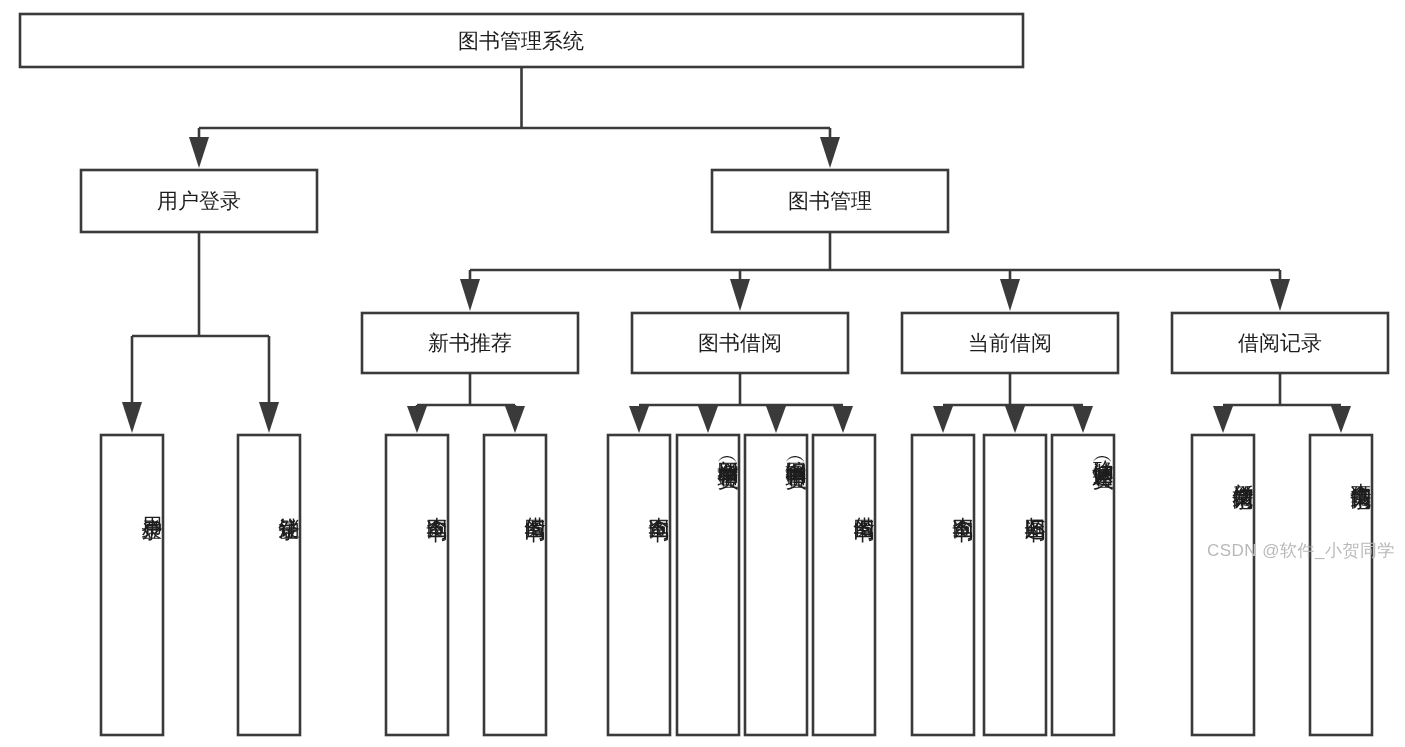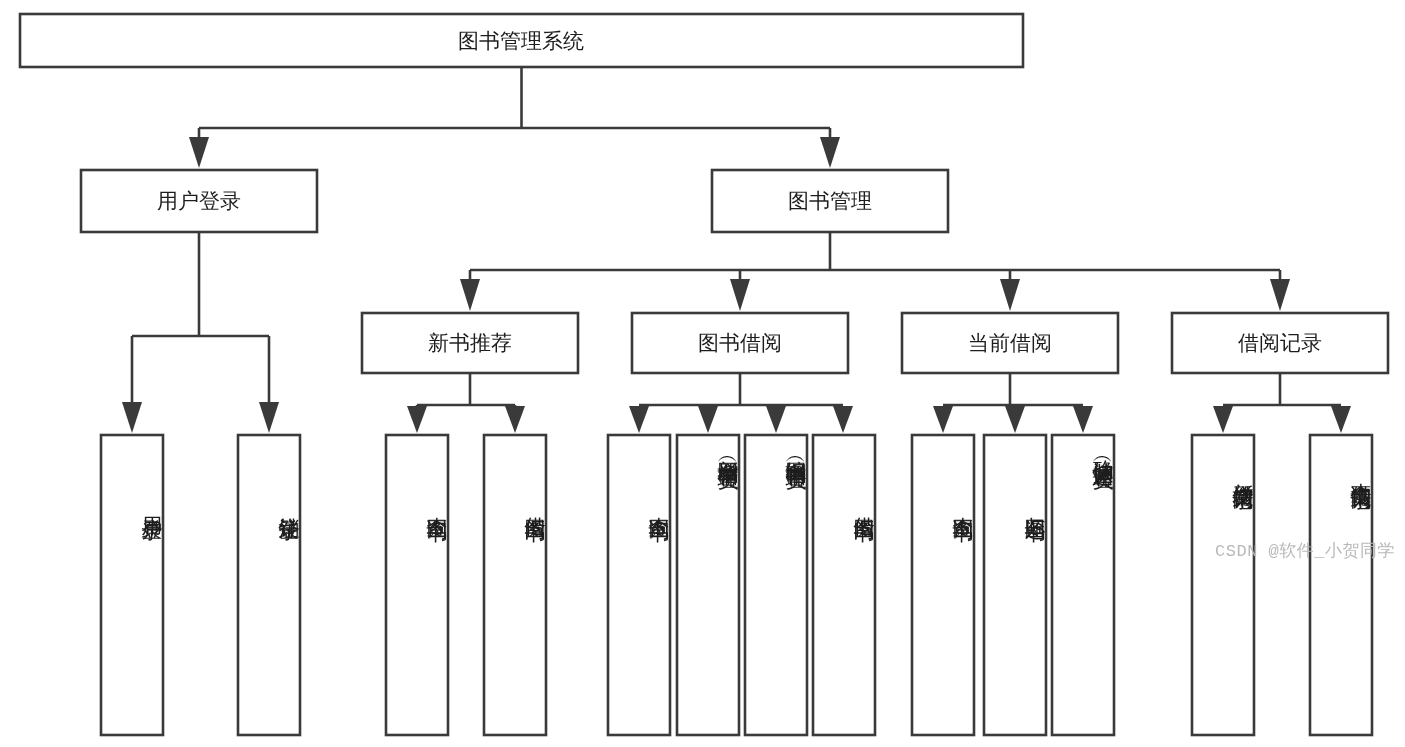--- a/index.html
+++ b/index.html
@@ -58,21 +58,21 @@
     color: #1d1d1d;
     letter-spacing: 1.5px;
     white-space: nowrap;
     text-align: center;
     pointer-events: none;
   }
   #watermark {
     position: absolute;
     right: 10px;
     bottom: 6px;
-    font-family: Liberation Mono, monospace;
+    font-family: Liberation Sans, sans-serif;
     font-size: 17px;
     color: #b9b9b9;
     letter-spacing: 0.5px;
     white-space: nowrap;
   }
 </style>
 </head>
 <body>
 
 <div id="diagram-root">

